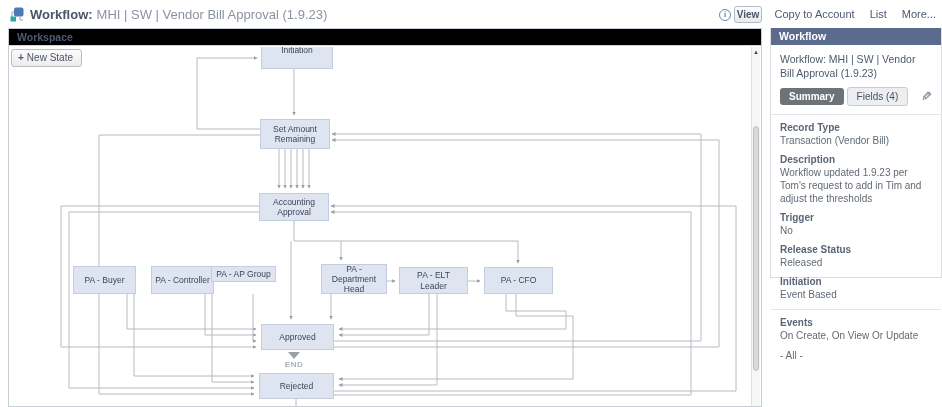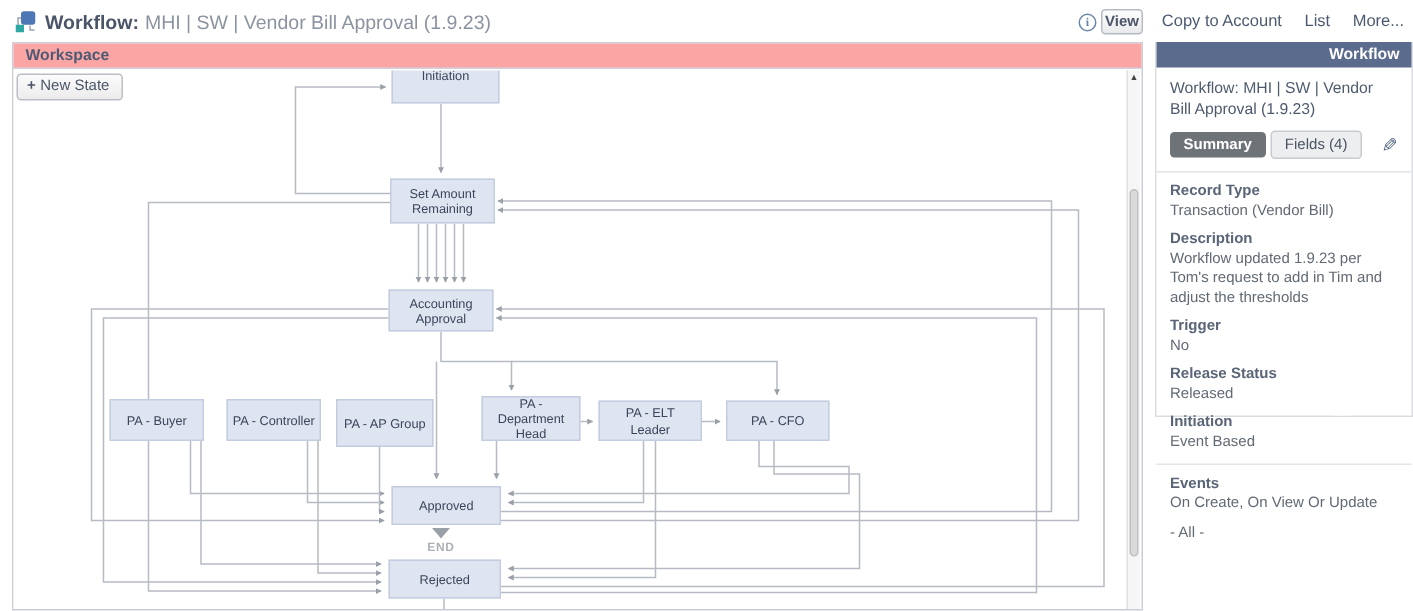--- a/index.html
+++ b/index.html
@@ -16,38 +16,38 @@
                line-height:10px; font-family:"Liberation Serif", serif; }
   .view-btn { position:absolute; left:734px; top:6px; width:28px; height:17px; font-size:10px; font-weight:bold;
               color:#4a5568; text-align:center; line-height:15px; border:1px solid #b4b9c2; border-radius:3px;
               background:linear-gradient(#fdfdfd,#e9eaec); }
   .top-links { position:absolute; right:6px; top:8px; display:flex; gap:15px; font-size:11px; color:#4c5a70; }
   .top-links span { cursor:pointer; white-space:nowrap; }
 
   
   .workspace { position:absolute; left:8px; top:28px; width:754px; height:379px;
                border:1px solid #c9cdd8; background:#fff; }
-  .ws-header { height:17px; background:#fca5a5; border-bottom:1px solid #cfd4e0;
+  .ws-header { height:17px; background:#000000; border-bottom:1px solid #cfd4e0;
                font-size:10.5px; font-weight:bold; color:#4d5a73; padding:2px 8px; }
   .canvas { position:absolute; left:0; top:18px; right:10px; bottom:0; overflow:hidden; background:#fff; }
   .new-state { position:absolute; left:2px; top:2px; padding:2px 8px 3px 6px; font-size:10px; color:#4a5568;
                background:linear-gradient(#fbfbfb,#ececec); border:1px solid #b9bdc4; border-radius:3px; }
   .new-state .plus { font-weight:bold; margin-right:3px; }
 
   svg.wires { position:absolute; left:0; top:0; }
 
   .node { position:absolute; background:#dfe5f0; border:1px solid #c3cce0; color:#39455a;
           font-size:8.5px; line-height:1.2; display:flex; align-items:center; justify-content:center;
           text-align:center; padding:1px 3px; cursor:pointer; }
   .n-initiation { left:252px; top:-16px; width:72px; height:38px; }
   .n-set-amount { left:251px; top:72px;  width:70px; height:30px; }
   .n-accounting { left:250px; top:146px; width:70px; height:28px; }
   .n-buyer      { left:64px;  top:219px; width:63px; height:28px; }
   .n-controller { left:142px; top:219px; width:63px; height:28px; }
-  .n-apgroup    { left:215px; top:219px; width:65px; height:32px; }
+  .n-apgroup    { left:202px; top:219px; width:65px; height:16px; }
   .n-dept       { left:312px; top:217px; width:66px; height:30px; }
   .n-elt        { left:390px; top:220px; width:69px; height:27px; }
   .n-cfo        { left:475px; top:220px; width:69px; height:27px; }
   .n-approved   { left:252px; top:277px; width:73px; height:26px; }
   .n-rejected   { left:250px; top:326px; width:75px; height:26px; }
 
   .end-marker { position:absolute; left:271px; top:305px; width:28px; text-align:center; }
   .end-tri { width:0; height:0; border-left:6px solid transparent; border-right:6px solid transparent;
              border-top:7px solid #9aa0a8; margin:0 auto; }
   .end-label { font-size:8px; font-weight:bold; color:#abb0b8; letter-spacing:.5px; margin-top:1px; }
@@ -56,21 +56,21 @@
              border-left:1px solid #e0e0e2; }
   .vscroll .up { position:absolute; top:1px; left:0; width:8px; height:8px; font-size:6px; color:#444;
                  text-align:center; line-height:8px; }
   .vscroll .thumb { position:absolute; top:79px; left:1px; width:6px; height:245px; background:#dadada;
                     border:1px solid #c0c0c0; border-radius:3px; }
 
   
   .sidebar { position:absolute; left:770px; top:28px; width:172px; height:250px; background:#fff;
              border:1px solid #dadde2; border-top:none; }
   .sb-header { position:relative; height:17px; background:#5a6b8e; color:#fff; font-size:10.5px;
-               font-weight:bold; text-align:right; padding:2px 8px; }
+               font-weight:bold; padding:2px 8px; }
   .sb-notch { position:absolute; left:118px; bottom:0; width:0; height:0;
               border-left:6px solid transparent; border-right:6px solid transparent;
               border-bottom:5px solid #fff; }
   .sb-body { padding:7px 9px; }
   .sb-title { font-size:10.5px; color:#4e5b6e; line-height:1.35; }
   .sb-tabs { margin-top:7px; display:flex; align-items:center; }
   .tab { font-size:10px; padding:3px 9px; border-radius:3px; cursor:pointer; }
   .tab-summary { background:#6e7378; color:#fff; font-weight:bold; }
   .tab-fields { background:#eceef0; border:1px solid #c8cbd0; color:#4a5462; margin-left:3px; }
   .edit-icon { margin-left:auto; font-size:13px; color:#51637f; cursor:pointer;

